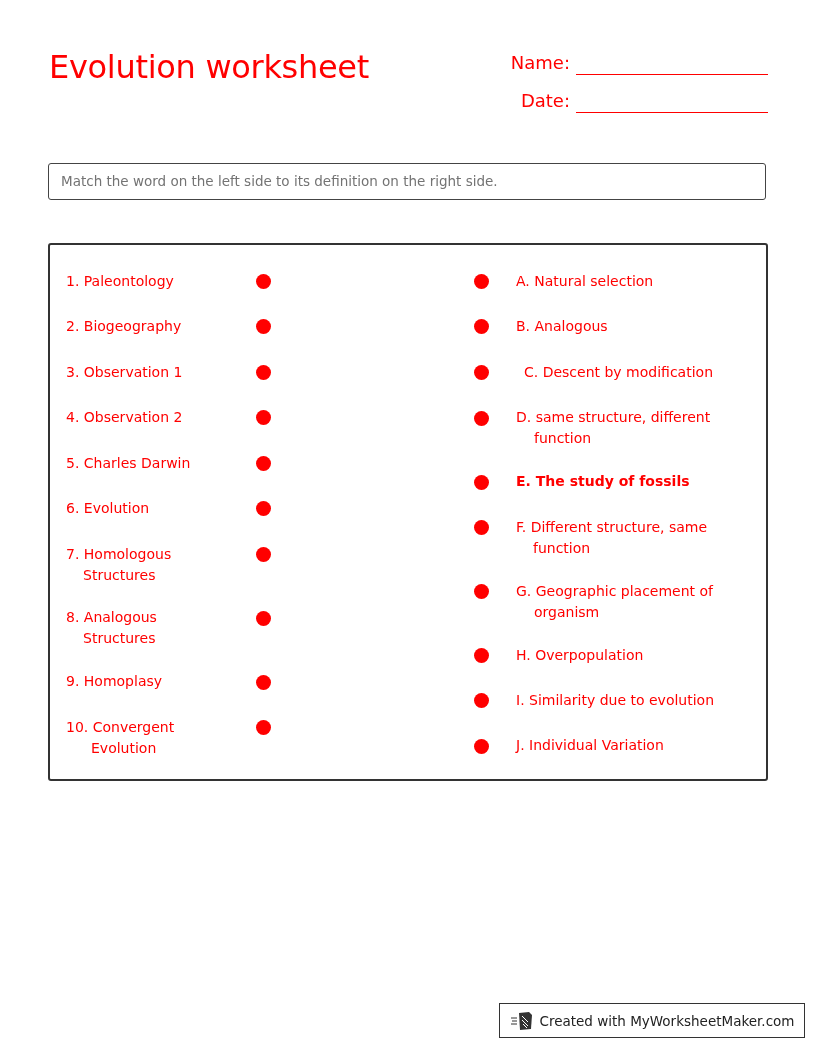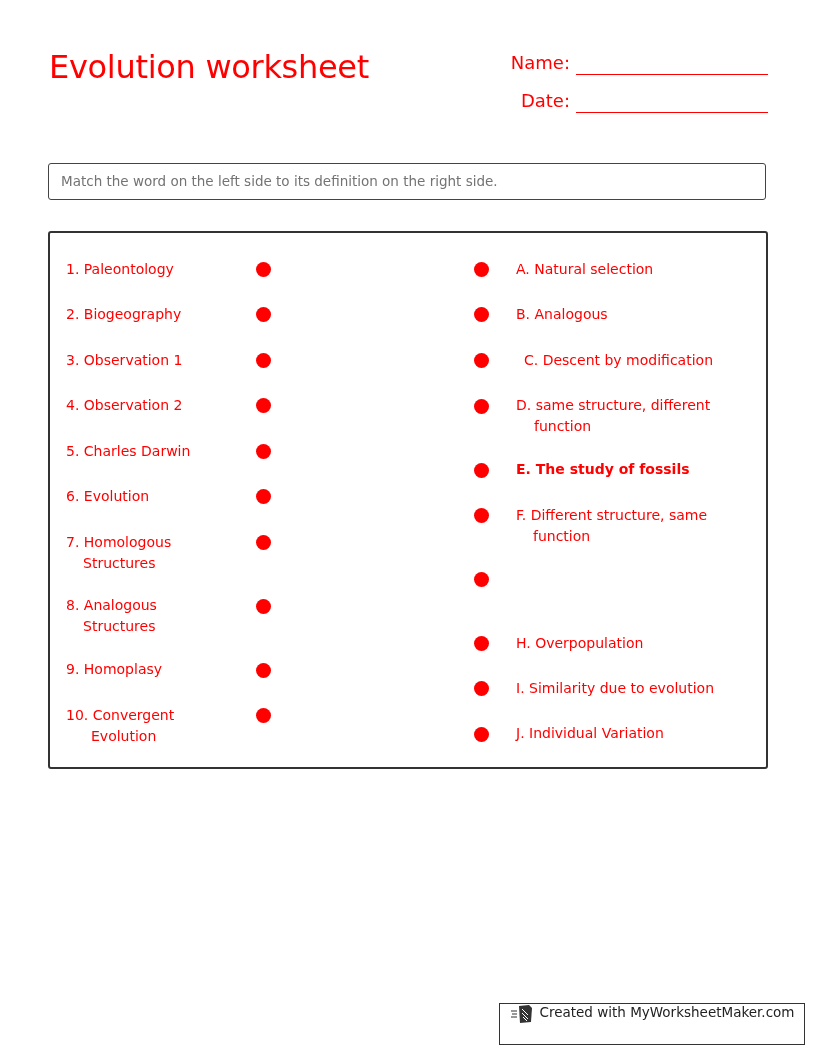--- a/index.html
+++ b/index.html
@@ -4,25 +4,25 @@
   <style>
     html, body { margin: 0; padding: 0; background: #ffffff; }
     body { width: 816px; height: 1056px; position: relative; font-family: "DejaVu Sans", sans-serif; color: #ff0000; overflow: hidden; }
     .title { position: absolute; left: 49px; top: 48px; font-size: 32px; font-weight: normal; color: #ff0000; letter-spacing: -0.3px; white-space: nowrap; }
     .field-row { position: absolute; display: flex; align-items: flex-end; }
     .field-label { font-size: 18px; color: #ff0000; text-align: right; width: 70px; margin-right: 6px; }
     .field-line { width: 192px; height: 0; border-bottom: 1.5px solid #ff0000; margin-bottom: -2px; }
     #name-row { left: 500px; top: 52px; }
     #date-row { left: 500px; top: 90px; }
     .instructions { position: absolute; left: 48px; top: 163px; width: 718px; height: 37px; box-sizing: border-box; border: 1.5px solid #444; border-radius: 3px; padding: 9px 12px; font-size: 13.5px; color: #737373; }
-    .match-box { position: absolute; left: 48px; top: 231px; width: 720px; height: 538px; box-sizing: border-box; border: 2px solid #333; border-radius: 3px; }
+    .match-box { position: absolute; left: 48px; top: 243px; width: 720px; height: 538px; box-sizing: border-box; border: 2px solid #333; border-radius: 3px; }
     .item { position: absolute; font-size: 14px; line-height: 21px; color: #ff0000; }
     .item .cont { display: block; }
     .dot { position: absolute; width: 15px; height: 15px; border-radius: 50%; background: #ff0000; }
-    .footer { position: absolute; left: 499px; top: 1003px; width: 306px; height: 42px; box-sizing: border-box; border: 1.5px solid #333; display: flex; align-items: flex-start; justify-content: center; font-size: 13.5px; color: #222; }
+    .footer { position: absolute; left: 499px; top: 1003px; width: 306px; height: 35px; box-sizing: border-box; border: 1.5px solid #333; display: flex; align-items: center; justify-content: center; font-size: 13.5px; color: #222; }
     .footer svg { margin-right: 6px; }
   </style>
 </head>
 <body>
 
 <div class="title">Evolution worksheet</div>
 
 <div class="field-row" id="name-row">
   <span class="field-label">Name:</span>
   <span class="field-line"></span>
@@ -95,20 +95,24 @@
   <div class="dot" style="left:424px; top:230px;"></div>
   <div class="item" style="left:466px; top:226px;font-weight:bold;"><span>E. The study of fossils</span></div>
 
   <div class="dot" style="left:424px; top:275px;"></div>
   <div class="item" style="left:466px; top:272px;">
       <span class="cont">F. Different structure, same</span>
       <span class="cont" style="padding-left:17px;">function</span>
     </div>
 
   <div class="dot" style="left:424px; top:339px;"></div>
+  <div class="item" style="left:466px; top:336px;">
+      <span class="cont">G. Geographic placement of</span>
+      <span class="cont" style="padding-left:18px;">organism</span>
+    </div>
 
   <div class="dot" style="left:424px; top:403px;"></div>
   <div class="item" style="left:466px; top:400px;"><span>H. Overpopulation</span></div>
 
   <div class="dot" style="left:424px; top:448px;"></div>
   <div class="item" style="left:466px; top:445px;"><span>I. Similarity due to evolution</span></div>
 
   <div class="dot" style="left:424px; top:494px;"></div>
   <div class="item" style="left:466px; top:490px;"><span>J. Individual Variation</span></div>
 </div>

